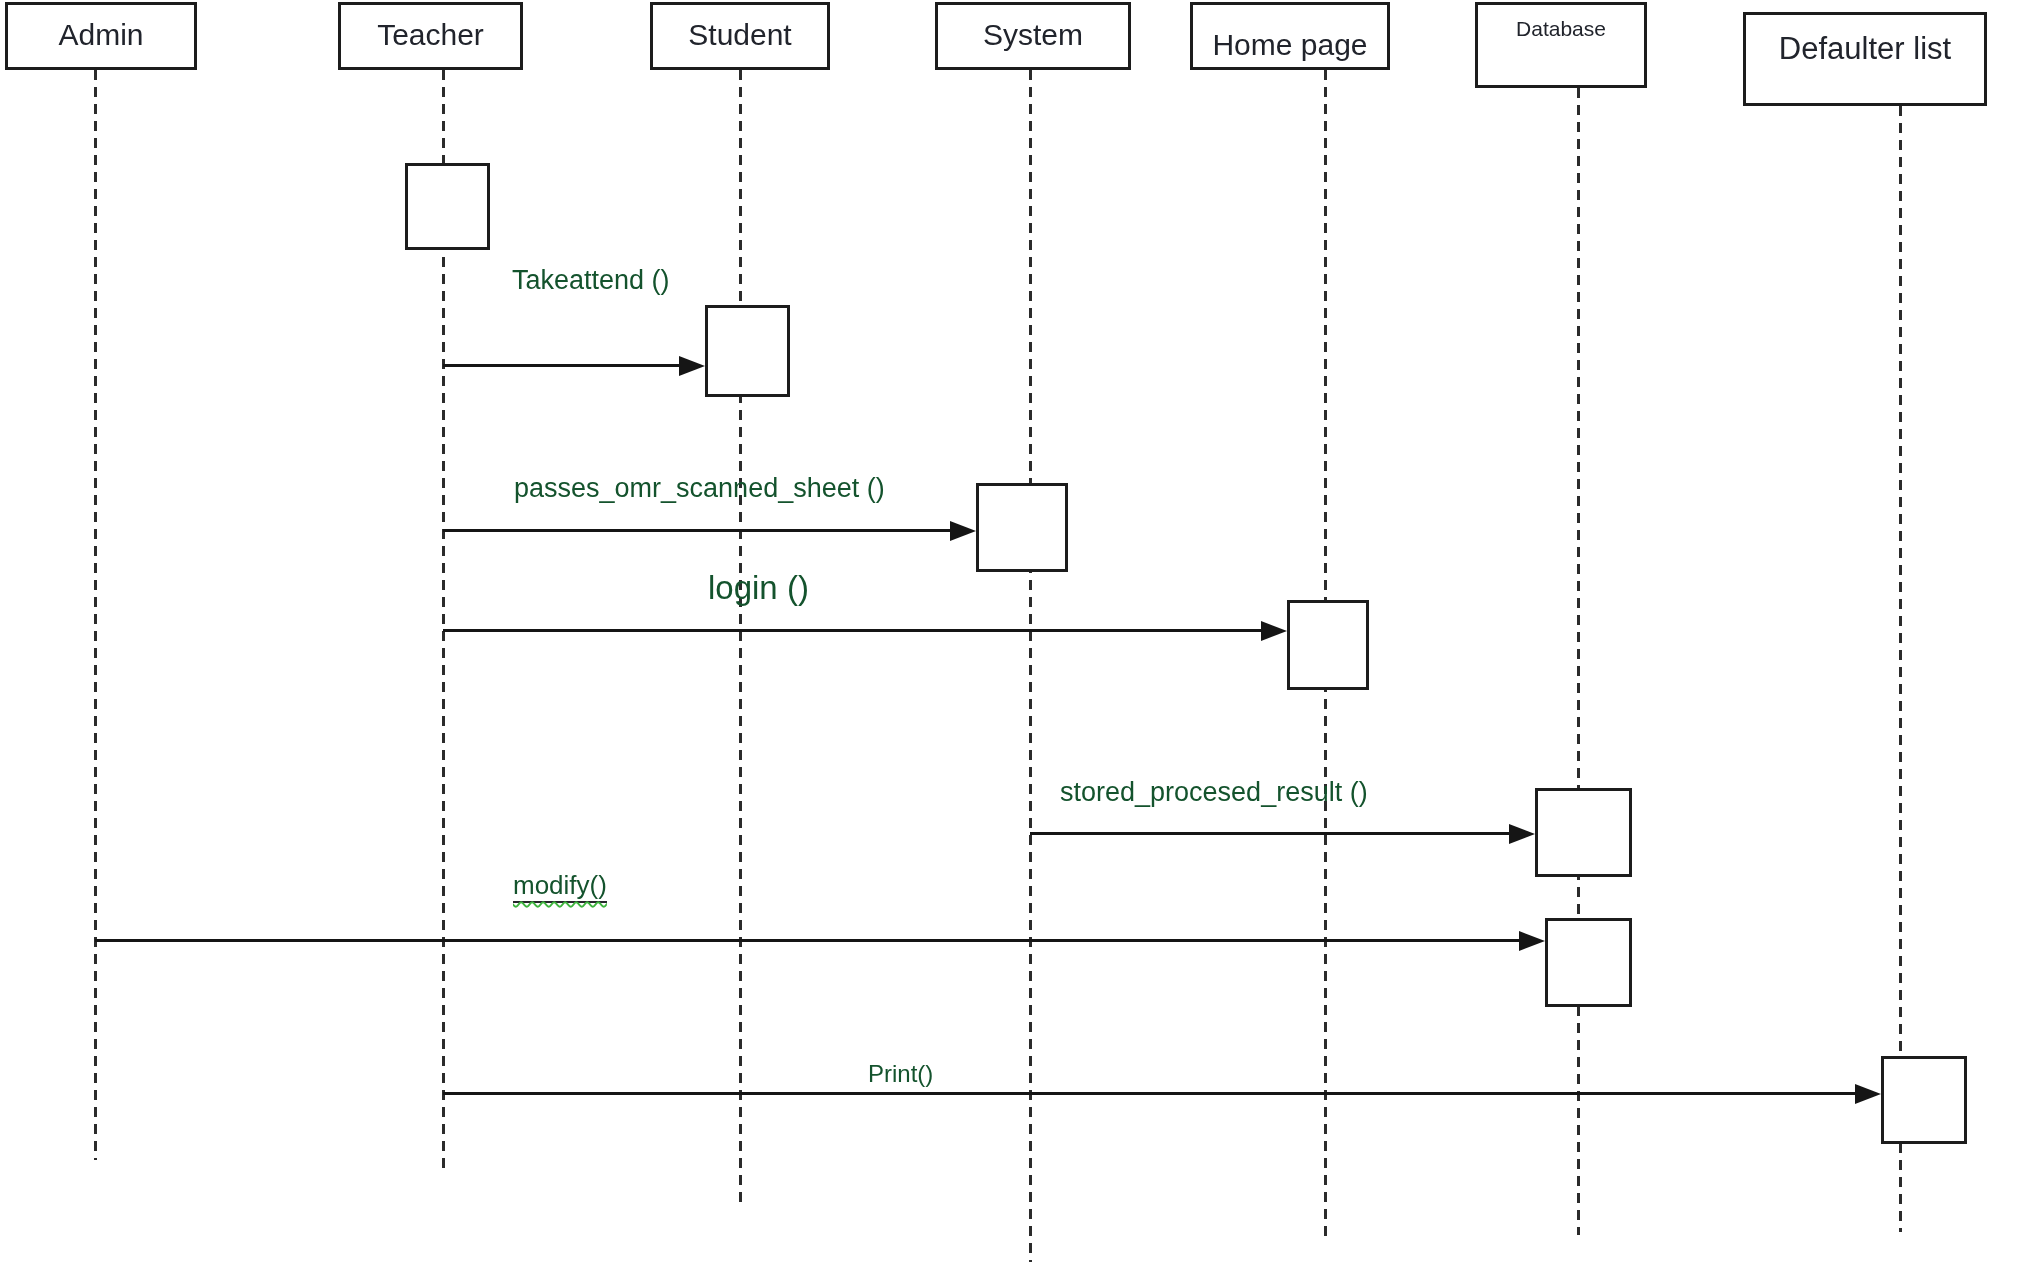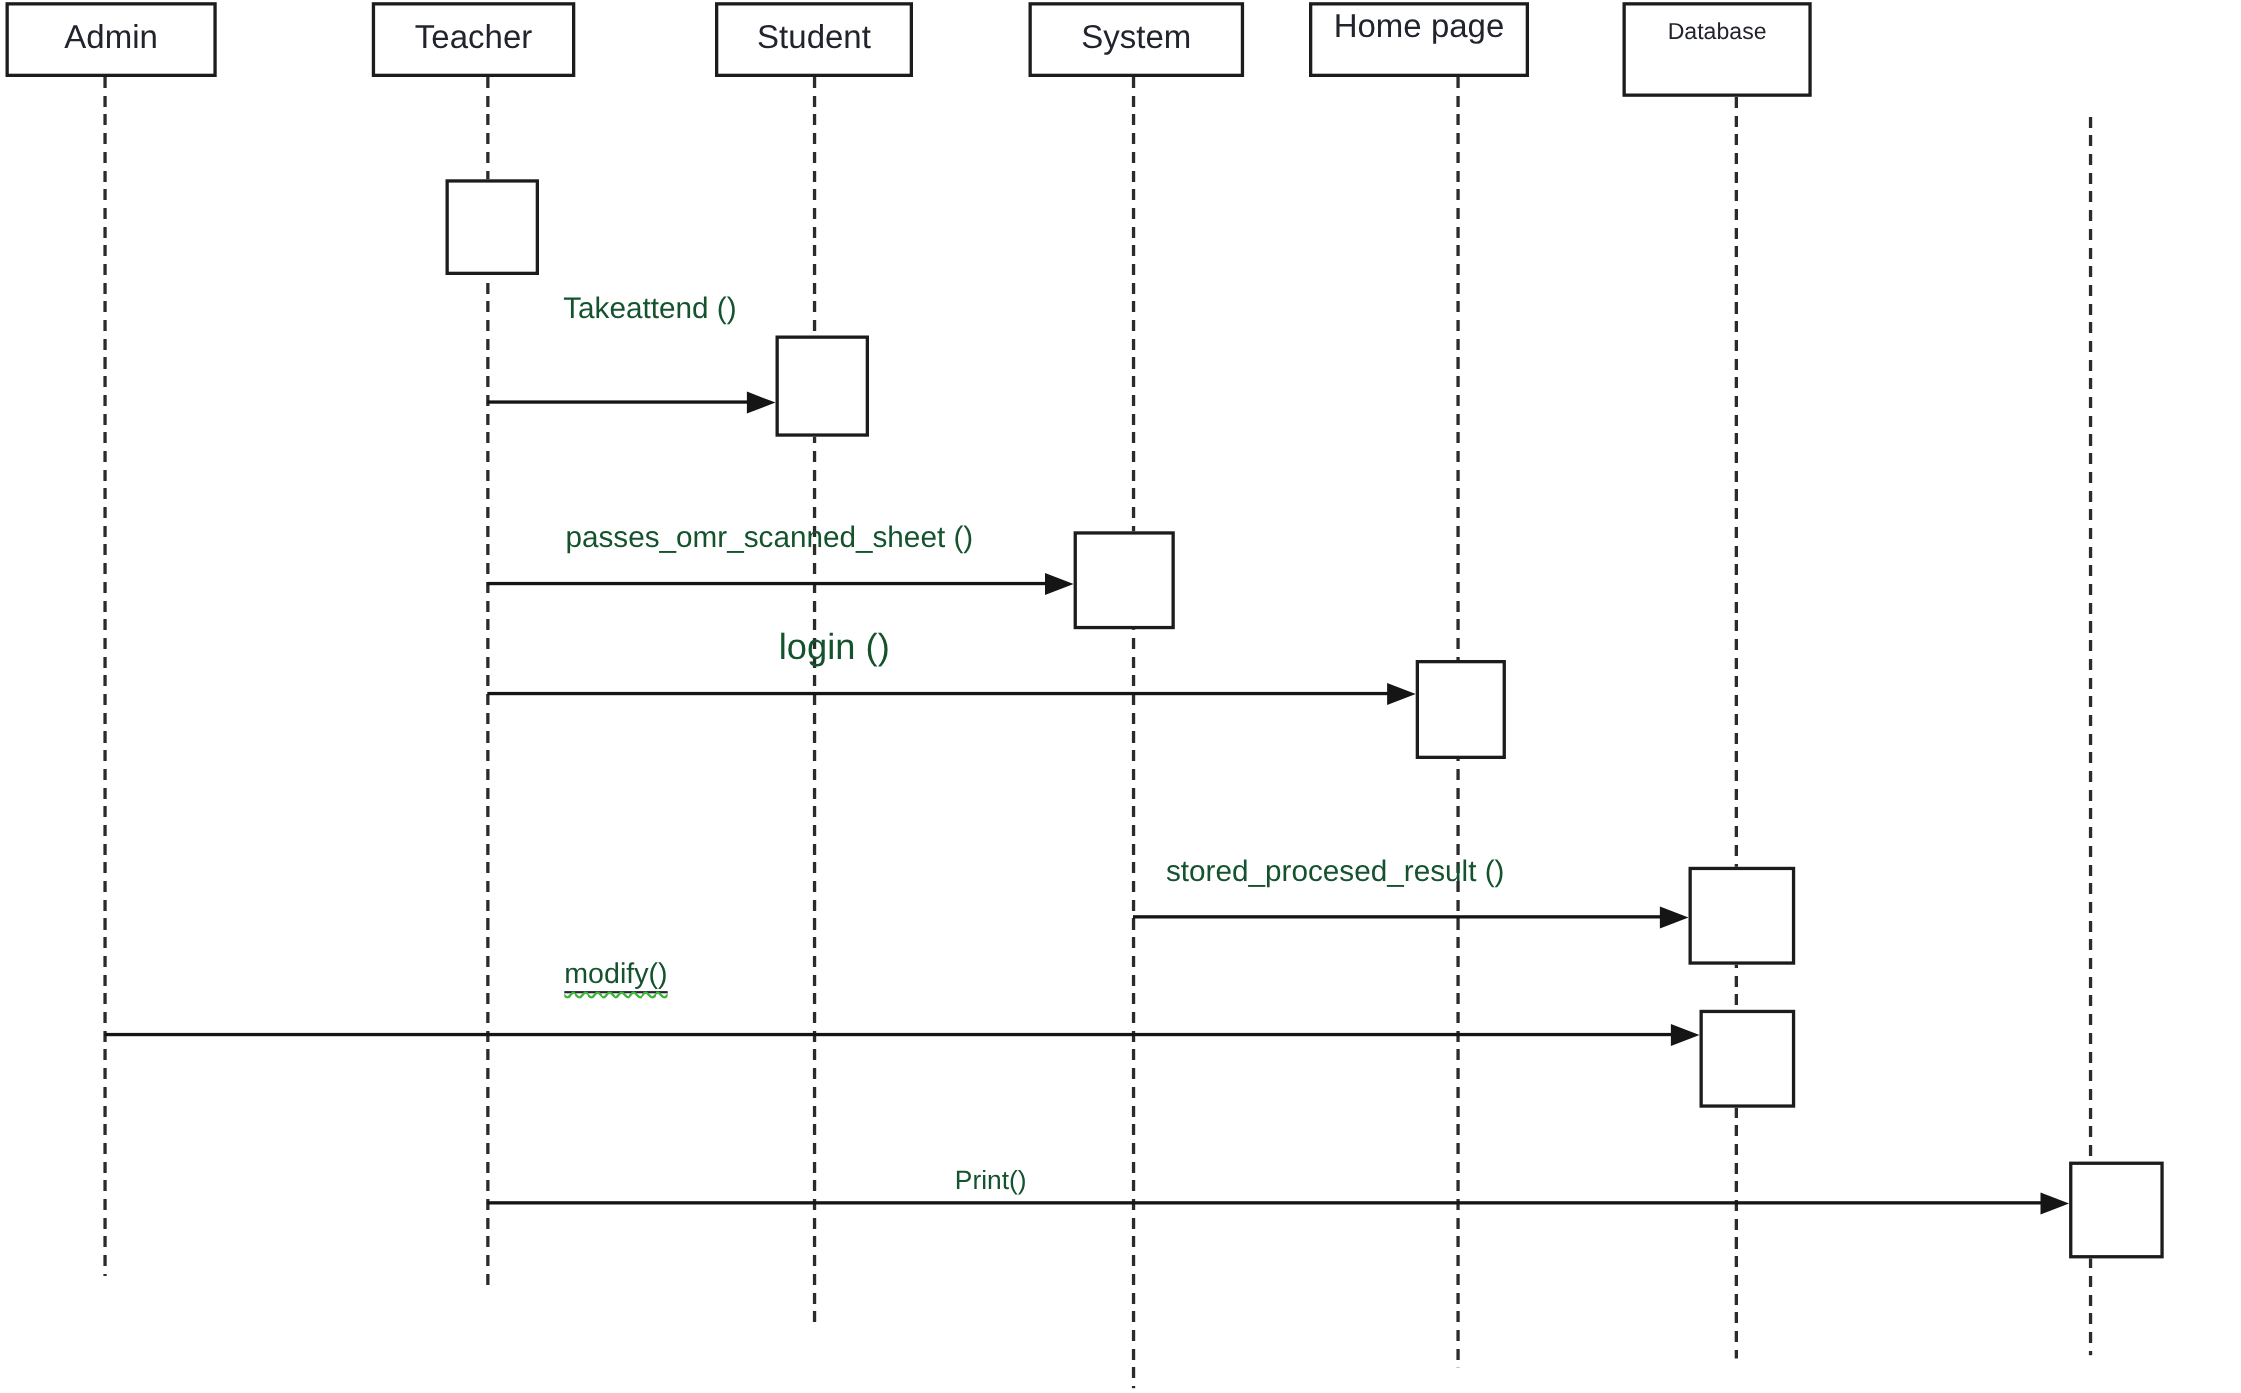--- a/index.html
+++ b/index.html
@@ -53,25 +53,28 @@
     </div>
     <div class="actor-box" style="left: 650px; top: 2px; width: 180px; height: 68px; font-size: 30px; padding-top: 13px;">
       <span>Student</span>
     </div>
     <div class="actor-box" style="left: 338px; top: 2px; width: 185px; height: 68px; font-size: 30px; padding-top: 13px;">
       <span>Teacher</span>
     </div>
     <div class="actor-box" style="left: 935px; top: 2px; width: 196px; height: 68px; font-size: 30px; padding-top: 13px;">
       <span>System</span>
     </div>
-    <div class="actor-box" style="left: 1190px; top: 2px; width: 200px; height: 68px; font-size: 30px; padding-top: 3px;">
+    <div class="actor-box" style="left: 1190px; top: 2px; width: 200px; height: 68px; font-size: 30px; padding-top: 23px;">
       <span>Home page</span>
     </div>
     <div class="actor-box" style="left: 1475px; top: 2px; width: 172px; height: 86px; font-size: 21px; padding-top: 12px;">
       <span>Database</span>
+    </div>
+    <div class="actor-box" style="left: 1743px; top: 12px; width: 244px; height: 94px; font-size: 31px; padding-top: 17px;">
+      <span>Defaulter list</span>
     </div>
     <div class="msg-line" style="left: 443px; top: 364px; width: 238px;"></div>
     <div class="msg-head" style="left: 679px; top: 356px;"></div>
     <div class="msg-label" style="left: 512px; top: 266px; font-size: 27px;">Takeattend ()</div>
     <div class="msg-line" style="left: 443px; top: 529px; width: 509px;"></div>
     <div class="msg-head" style="left: 950px; top: 521px;"></div>
     <div class="msg-label" style="left: 514px; top: 474px; font-size: 27px; text-align: right;">passes_omr_scanned_sheet ()</div>
     <div class="msg-line" style="left: 443px; top: 629px; width: 820px;"></div>
     <div class="msg-head" style="left: 1261px; top: 621px;"></div>
     <div class="msg-label" style="left: 708px; top: 570px; font-size: 33px;">login ()</div>

